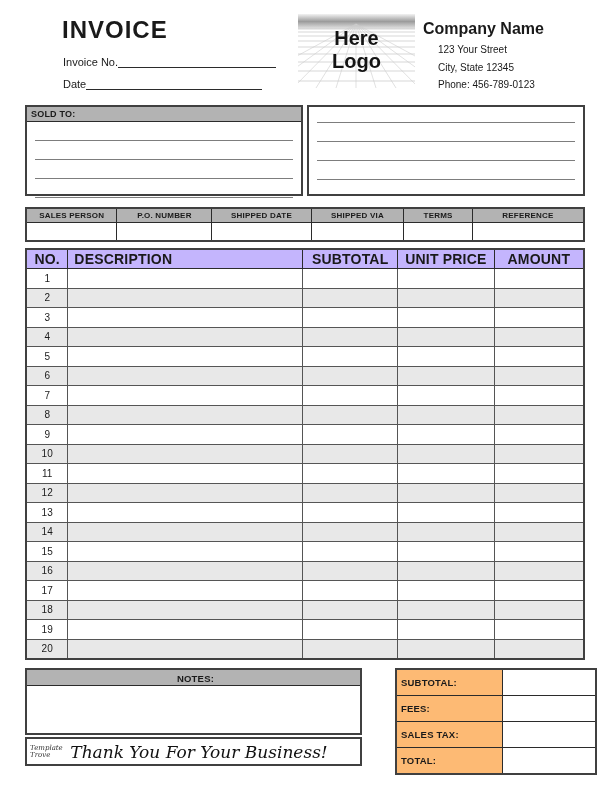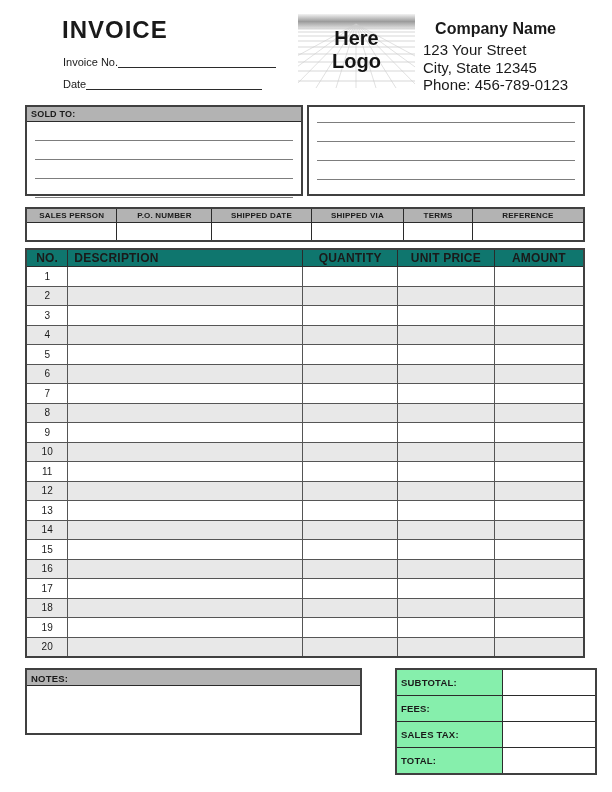--- a/index.html
+++ b/index.html
@@ -18,21 +18,21 @@
   #date-row { left:63px; top:76px; }
   #date-row .fill-line { width:176px; }
 
   .logo-box { position:absolute; left:298px; top:14px; width:117px; height:74px; overflow:hidden; }
   .logo-box svg { position:absolute; left:0; top:0; }
   .logo-text { position:absolute; left:0; top:13px; width:117px; text-align:center;
     font-size:20px; font-weight:bold; line-height:23px; color:#141414; }
 
   .company { position:absolute; left:423px; top:20px; }
   .company-name { font-size:16px; font-weight:bold; margin-bottom:3px;text-align:center; }
-  .company-line { font-size:15px; line-height:17.5px; }
+  .company-line { font-size:10px; line-height:17.5px;margin-left:15px; }
 
   
   .party-box { position:absolute; top:105px; width:278px; height:91px;
     border:2px solid #404040; box-sizing:border-box; background:#fff; }
   .party-box.sold { left:25px; }
   .party-box.ship { left:307px; }
   .bar { background:#b3b3b3; border-bottom:1px solid #2b2b2b; font-size:9px; font-weight:bold;
     padding:2px 0 0 4px; height:15px; box-sizing:border-box; letter-spacing:0.2px; }
   .blank-line { height:18px; margin:0 8px; border-bottom:1.2px solid #7d7d7d; }
   .blank-line:first-of-type { height:15px; }
@@ -40,47 +40,47 @@
   
   .order-table { position:absolute; left:25px; top:207px; width:560px;
     border-collapse:collapse; table-layout:fixed; border:2px solid #404040; }
   .order-table th { background:#b3b3b3; border:1px solid #2b2b2b; font-size:8px;
     font-weight:bold; height:11px; padding:1px 2px; letter-spacing:0.2px; }
   .order-table td { border:1px solid #2b2b2b; height:15px; background:#fff; }
 
   
   .items-table { position:absolute; left:25px; top:248px; width:560px;
     border-collapse:collapse; table-layout:fixed; border:2px solid #404040; }
-  .items-table th { background:#0f766e; border:1px solid #2b2b2b; font-size:12px;
+  .items-table th { background:#c4b5fd; border:1px solid #2b2b2b; font-size:14px;
     font-weight:bold; height:11px; padding:1px 2px; letter-spacing:0.2px; }
   .items-table th.desc-h { text-align:left; padding-left:6px; }
   .items-table td { border:1px solid #555555; height:18.5px; font-size:10px; background:#fff; padding:0 3px; }
   .items-table td.no-cell { text-align:center; padding:0; }
   .items-table tr.alt td { background:#e8e8e8; }
   .col-no { width:7.5%; } .col-desc { width:42.1%; } .col-qty { width:17%; }
   .col-unit { width:17.3%; } .col-amt { width:16.1%; }
 
   
   .notes-box { position:absolute; left:25px; top:668px; width:337px; height:67px;
     border:2px solid #404040; box-sizing:border-box; background:#fff; }
-  .notes-bar { height:16px; font-size:9.5px; padding-top:2.5px; }
+  .notes-bar { height:16px; font-size:9.5px; padding-top:2.5px;text-align:center; }
   .notes-body { height:46px; }
   .thanks-strip { position:absolute; left:25px; top:737px; width:337px; height:29px;
     border:2px solid #404040; box-sizing:border-box; background:#fff;
     display:flex; align-items:center; }
   .brand { font-family:"DejaVu Serif", serif; font-style:italic; font-size:7px;
     line-height:7px; padding-left:3px; width:38px; color:#333; }
   .thanks-text { flex:1; text-align:center; font-family:"DejaVu Serif", serif;
     font-style:italic; font-size:17px; color:#111; padding-right:30px; }
 
   
   .totals-table { position:absolute; left:395px; top:668px; width:190px;
     border-collapse:collapse; table-layout:fixed; border:2px solid #404040; }
   .totals-table td { border:1px solid #2b2b2b; height:23px; }
-  .totals-table td.t-label { background:#86efac; font-weight:bold; font-size:9.5px;
+  .totals-table td.t-label { background:#fdba74; font-weight:bold; font-size:9.5px;
     padding-left:4px; width:100px; letter-spacing:0.2px; }
   .totals-table td.t-value { background:#fff; width:90px; }
 </style>
 </head>
 <body>
 
 <div class="page">
 
   <div class="invoice-title">INVOICE</div>
   <div class="field-row" id="invoice-no-row">
@@ -186,21 +186,21 @@
       <col class="col-no">
         <col class="col-desc">
         <col class="col-qty">
         <col class="col-unit">
         <col class="col-amt">
     </colgroup>
     <thead>
       <tr>
         <th>NO.</th>
         <th class="desc-h">DESCRIPTION</th>
-        <th>QUANTITY</th>
+        <th>SUBTOTAL</th>
         <th>UNIT PRICE</th>
         <th>AMOUNT</th>
       </tr>
     </thead>
     <tbody>
         <tr>
           <td class="no-cell">1</td>
           <td></td>
           <td></td>
           <td></td>
@@ -340,20 +340,27 @@
           <td></td>
         </tr>
       </tbody>
   </table>
 
   <div class="notes-box">
     <div class="bar notes-bar">NOTES:</div>
     <div class="notes-body"></div>
   </div>
 
+  <div class="thanks-strip">
+    <div class="brand">
+      <div>Template</div>
+      <div>Trove</div>
+    </div>
+    <div class="thanks-text">Thank You For Your Business!</div>
+  </div>
 
   <table class="totals-table">
     <tbody>
         <tr>
       <td class="t-label">SUBTOTAL:</td>
       <td class="t-value"></td>
     </tr>
     <tr>
       <td class="t-label">FEES:</td>
       <td class="t-value"></td>

